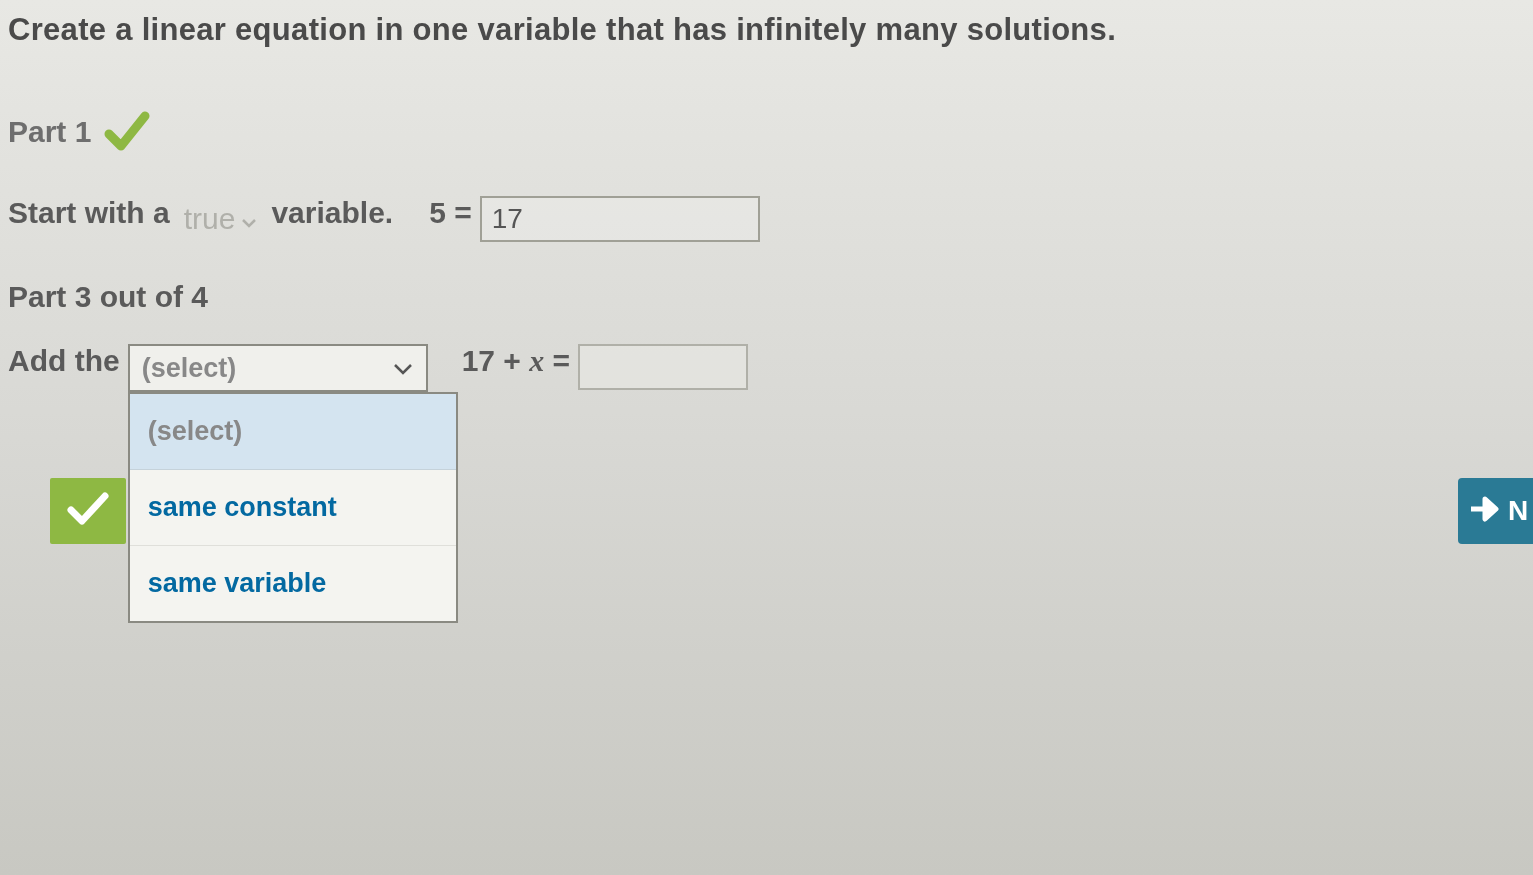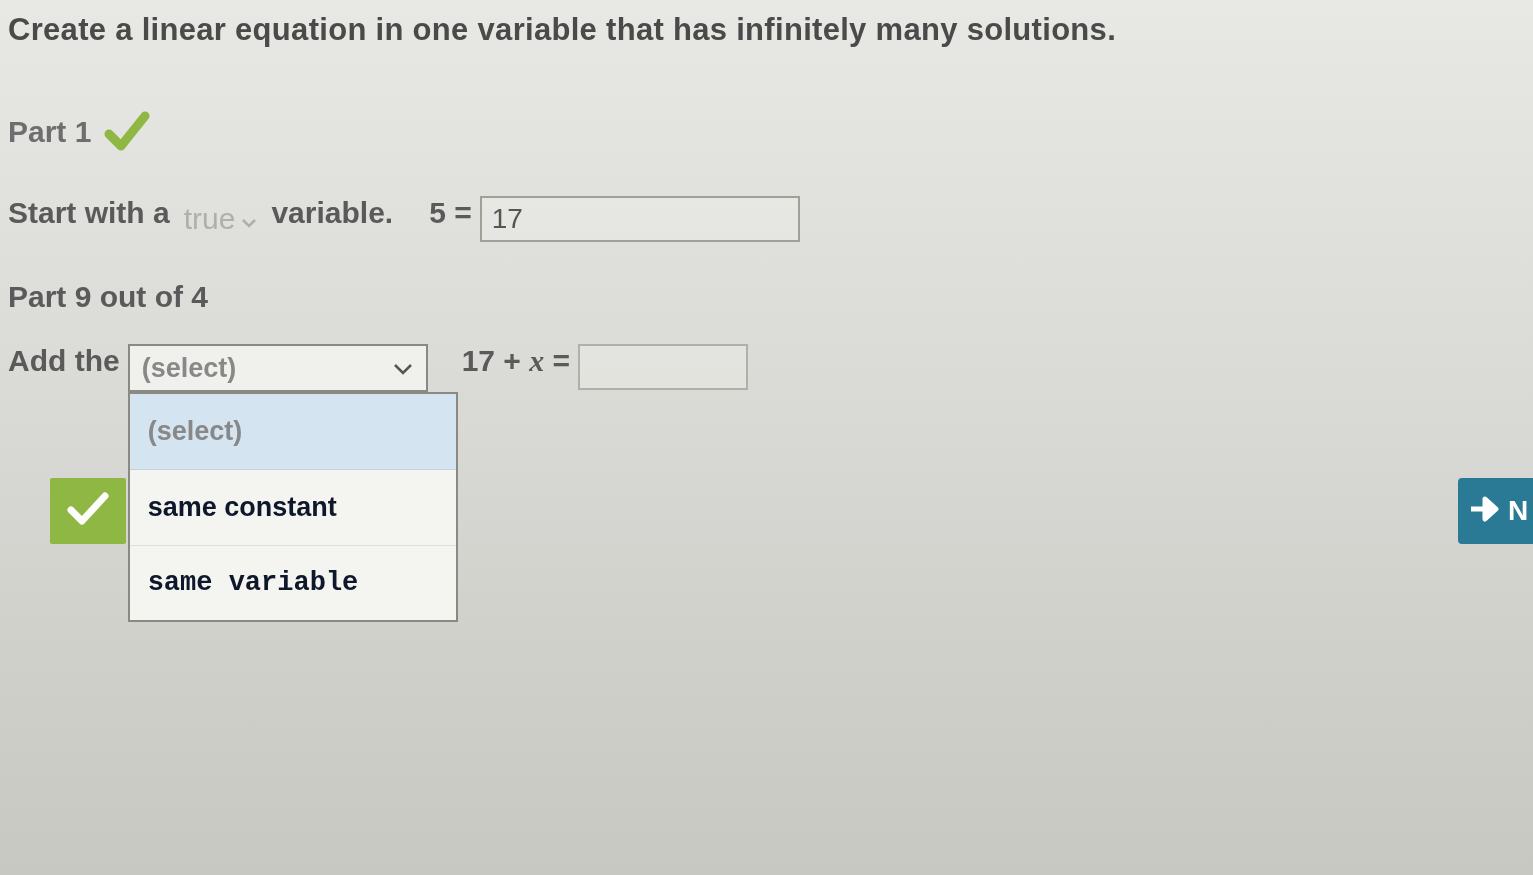--- a/index.html
+++ b/index.html
@@ -62,21 +62,21 @@
     .chevron-small {
       width: 16px;
       height: 12px;
     }
     .text-input {
       border: 2px solid #a0a096;
       background: rgba(255,255,255,0.2);
       font-size: 28px;
       font-family: inherit;
       padding: 4px 10px;
-      width: 320px;
+      width: 280px;
       height: 46px;
       color: #555;
     }
     .text-input-empty {
       border: 2px solid #b0b0a8;
       background: rgba(240,240,235,0.4);
       width: 170px;
       height: 46px;
     }
     .part2-header {
@@ -111,27 +111,26 @@
       top: 48px;
       left: 0;
       width: 330px;
       background: #f4f4f0;
       border: 2px solid #8a8a82;
       z-index: 10;
     }
     .dropdown-item {
       padding: 22px 18px;
       font-size: 27px;
-      color: #0f172a;
+      color: #0369a1;
       cursor: pointer;
       border-bottom: 1px solid rgba(140,140,130,0.2);
     }
     .dropdown-item:last-child {
       border-bottom: none;
-      font-family: Liberation Mono, monospace;
     }
     .dropdown-item.highlighted {
       background: #d4e4f0;
       color: #888;
     }
     .check-button {
       position: absolute;
       left: 50px;
       top: 478px;
       width: 76px;
@@ -200,21 +199,21 @@
         <path d="M 2 3 L 8 9 L 14 3" stroke="#b0b0aa" stroke-width="2.5" fill="none"></path>
       </svg>
     </span>
   </span>
   <span>variable.</span>
   <span style="width:20px"></span>
   <span>5 =</span>
   <input type="text" class="text-input" value="17" style="">
 </div>
 
-<div class="part2-header">Part 9 out of 4</div>
+<div class="part2-header">Part 3 out of 4</div>
 
 <div class="line" style="margin-bottom:0;margin-top:30px;">
   <span>Add the</span>
   <div class="select-box">
     <div class="select-display">
       <span>(select)</span>
       <span>
         <svg class="select-chevron" viewBox="0 0 22 16">
           <path d="M 3 4 L 11 12 L 19 4" stroke="#555" stroke-width="2.5" fill="none"></path>
         </svg>

